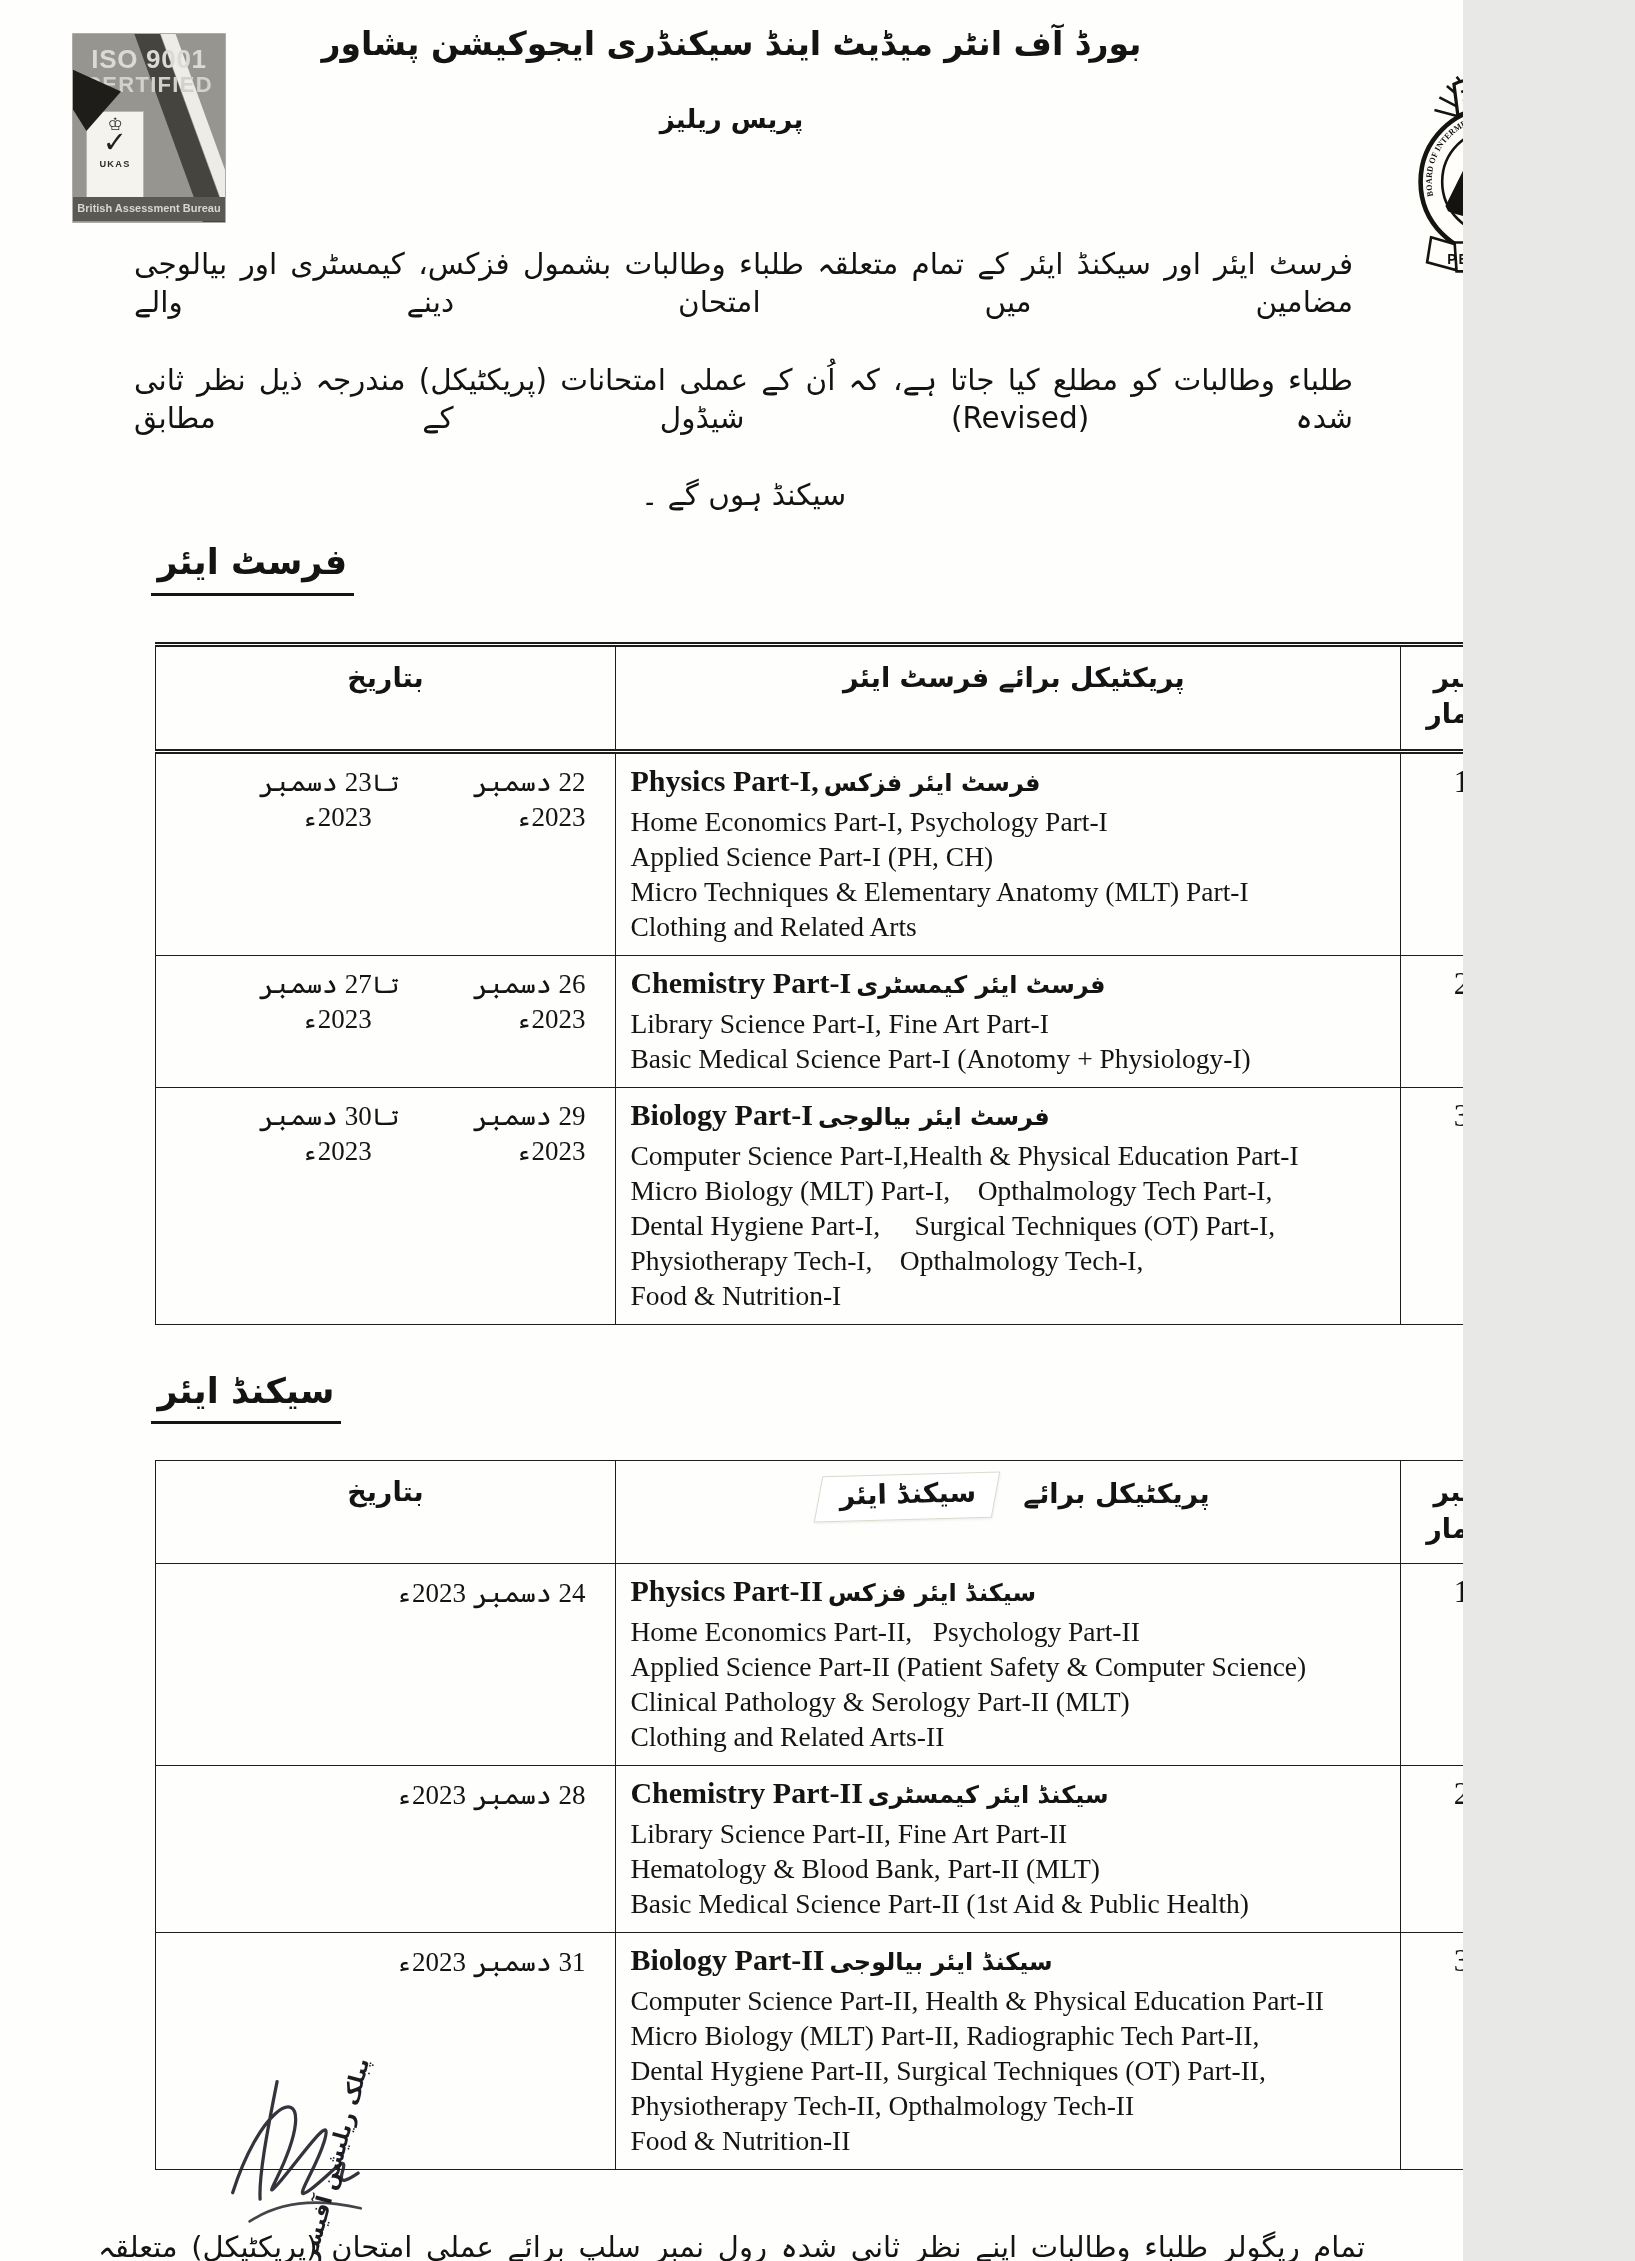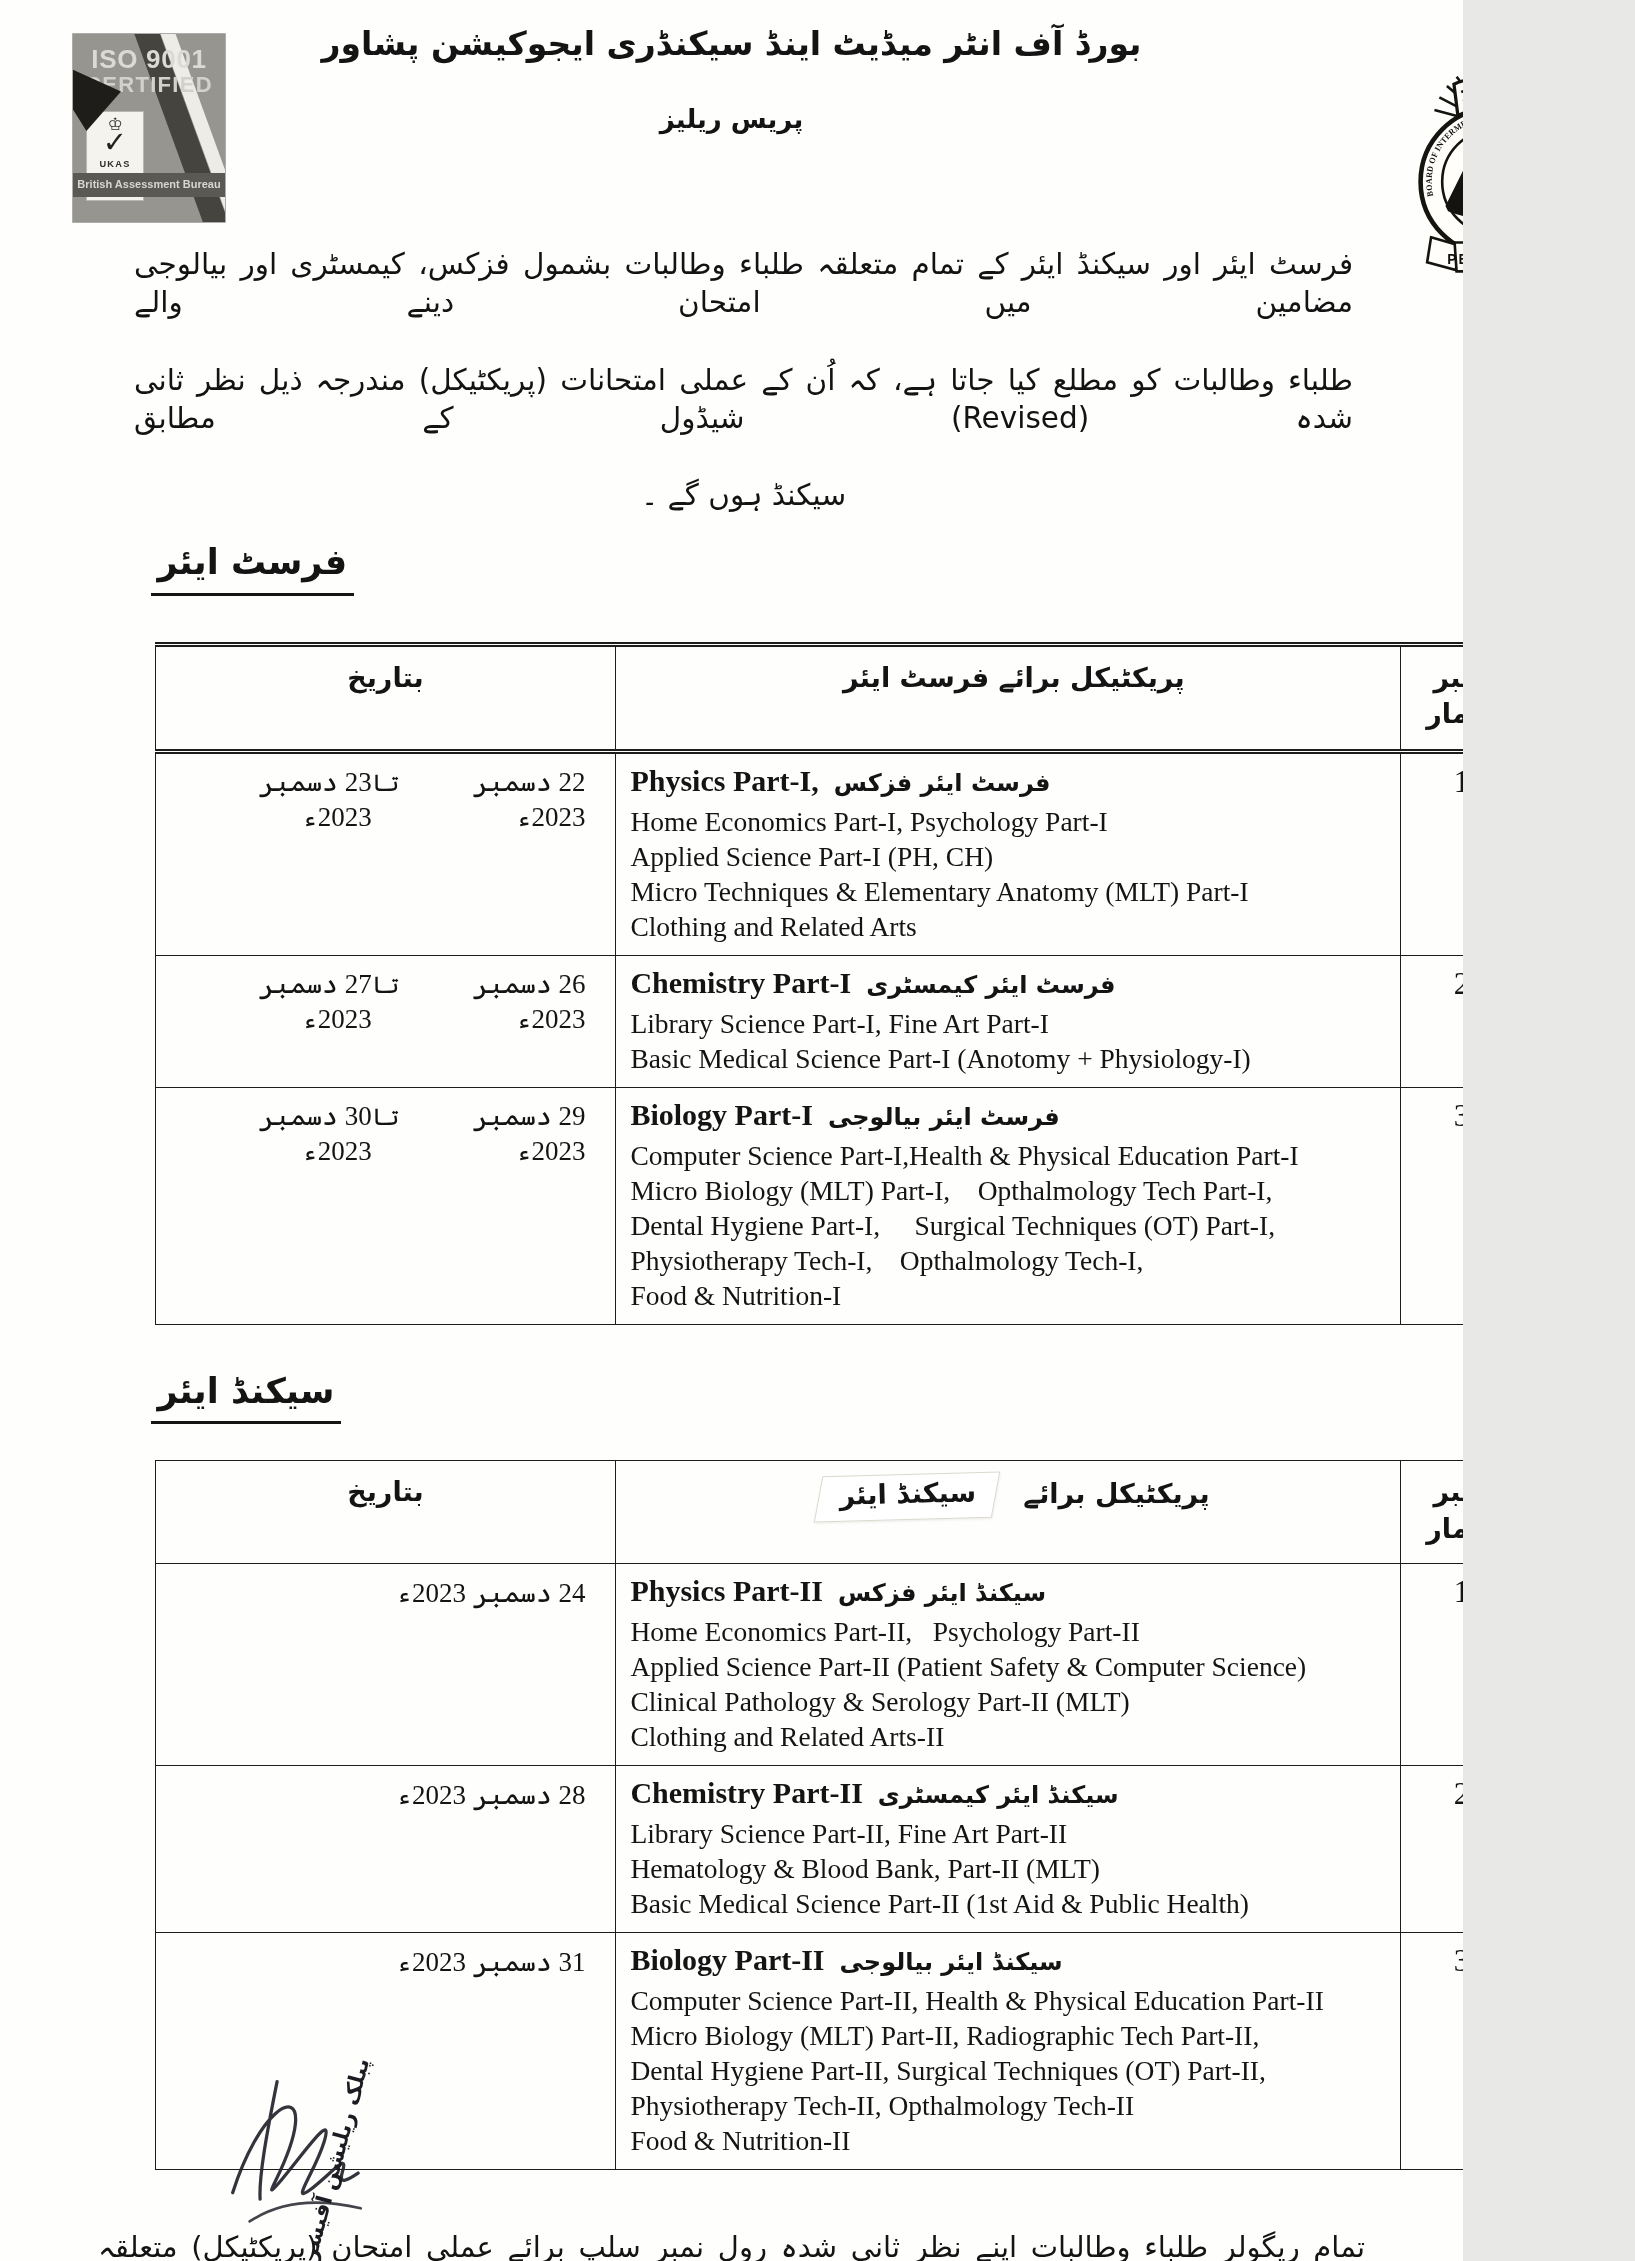--- a/index.html
+++ b/index.html
@@ -39,21 +39,21 @@
     position: absolute; left: 13px; top: 77px; width: 58px; height: 90px;
     background: #f4f3ee; z-index: 3; text-align: center; border: 0.7px solid #b9b8b0;
   }
   .ukas-crown { font-size: 17px; line-height: 18.3px; color: #2d2d2a; margin-top: 2.6px; }
   .ukas-check { font-size: 29px; line-height: 26px; font-weight: bold; color: #21211e; margin-top: -3.9px; }
   .ukas-label { font: bold 9.2px/1.2 "Liberation Sans", sans-serif; color: #2d2d2a; letter-spacing: 1.3px; margin-top: 3.9px; }
   .stripe { position: absolute; top: -13px; height: 223px; z-index: 1; }
   .stripe.dark  { left: 98px; width: 23.6px; background: #45443f; transform: rotate(-20deg); }
   .stripe.light { left: 124px; width: 14.4px; background: #edece6; transform: rotate(-20deg); }
   .iso-footer {
-    position: absolute; left: 0; right: 0; bottom: 25px; height: 23.6px;
+    position: absolute; left: 0; right: 0; bottom: 1px; height: 23.6px;
     background: #59585200; background-color: #5a5953; z-index: 5;
     color: #d8d7cf; font: bold 11px/23.6px "Liberation Sans", sans-serif; text-align: center;
   }
 
   
   .seal { position: absolute; left: 1393px; top: 41px; width: 207px; height: 267px; }
   .seal svg { width: 100%; height: 100%; }
   .seal-ring-text { font: bold 13px "Liberation Serif", serif; letter-spacing: .4px; fill: #12110f; }
   .seal-banner-text { font: bold 21px "Liberation Sans", sans-serif; letter-spacing: 3px; fill: #12110f; text-anchor: middle; }
 
@@ -84,21 +84,21 @@
   .tbl col.c-practical { width: 785px; }
   .tbl col.c-date { width: 460px; }
   .tbl th, .tbl td { border: 1.3px solid #1d1d1b; vertical-align: top; }
   .tbl th { font: bold 27px/1.35 "DejaVu Sans", sans-serif; padding: 13px 7.9px 15.7px; text-align: center; }
   .t1 thead th { border-bottom: 5.9px double #1d1d1b; }
   .th-practical { text-align: left; padding-left: 19.6px !important; }
   
   .serial-cell { text-align: center; font: 400 31px/1.2 "Liberation Serif", serif; padding-top: 9.2px; }
   .practical-cell { direction: ltr; text-align: left; padding: 6.5px 13px 10.5px 14.4px; }
   .row-title { font: bold 30px/41px "Liberation Serif", serif; }
-  .row-title .t-ur { font: bold 24px/41px "DejaVu Sans", sans-serif; margin-left: 15px; }
+  .row-title .t-ur { font: bold 24px/41px "DejaVu Sans", sans-serif; margin-left: 5px; }
   .subject { font: 400 27.5px/35px "Liberation Serif", serif; white-space: pre-wrap; }
   .date-cell { padding: 11.8px 29.5px 0; font: 400 27px/1.3 "Liberation Serif", serif; }
   .date-range { display: flex; justify-content: space-between; align-items: baseline; }
   .date-range .sep { font-family: Liberation Sans, sans-serif; font-size: 23.6px; }
   .date-single { text-align: right; padding-left: 7.9px; }
   .patch {
     display: inline-block; background: #fff; border: 0.7px solid #dcd8ce;
     box-shadow: 0.7px 1.3px 2.6px rgba(0,0,0,.07);
     transform: rotate(-1.5deg) skewX(-12deg); padding: 1.3px 19.6px 6.5px; margin-right: 27.5px;
   }

